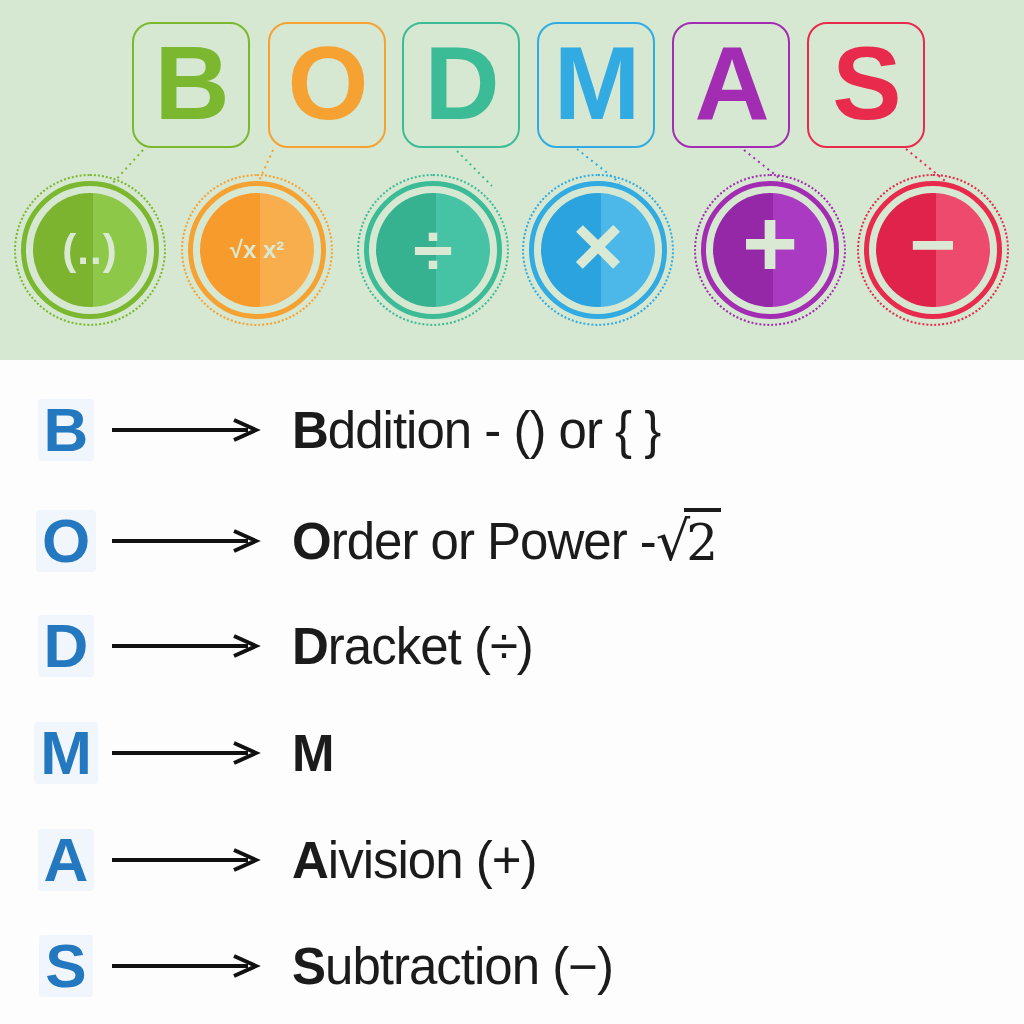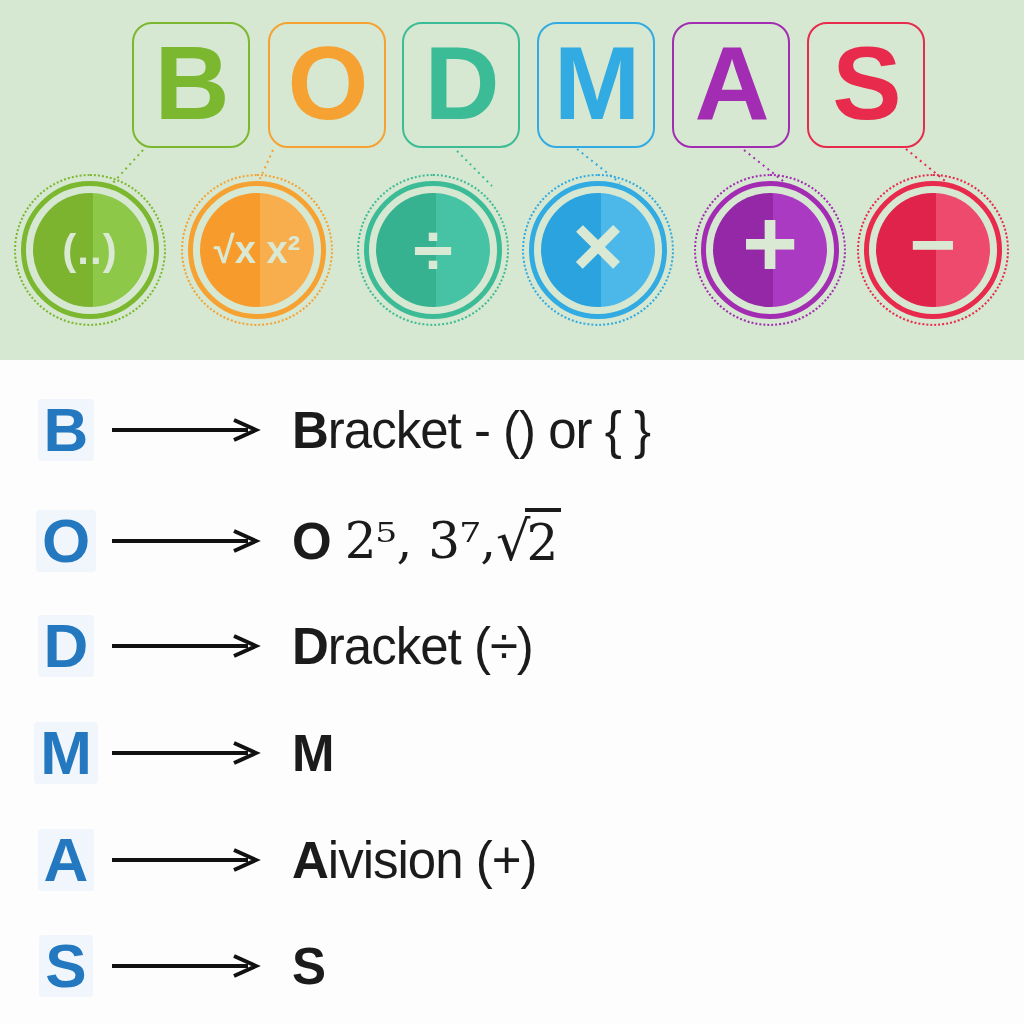--- a/index.html
+++ b/index.html
@@ -28,21 +28,21 @@
   }
   .ring {
     position:absolute; inset:5px; border:5px solid; border-radius:50%;
   }
   .fill {
     position:absolute; inset:7px; border-radius:50%;
     display:flex; align-items:center; justify-content:center;
   }
   .sym { font-weight:800; line-height:1; }
   .sym-0 { font-size:42px; letter-spacing:1px; }
-  .sym-1 { font-size:38px; letter-spacing:0px; }
+  .sym-1 { font-size:24px; letter-spacing:0px; }
   .sym-2 { font-size:72px; font-weight:900; }
   .sym-3 { font-size:88px; font-weight:900; transform:translateY(-4px); }
   .sym-4 { font-size:96px; font-weight:900; transform:translateY(-6px); }
   .sym-5 { font-size:80px; font-weight:900; transform:translateY(-5px); }
 
   
   .legend { position:absolute; left:0; top:360px; width:1024px; height:664px; }
   .legend-row { position:absolute; left:0; width:1024px; height:86px; }
   .row-letter-wrap {
     position:absolute; left:28px; top:0; width:76px; height:86px;
@@ -149,35 +149,35 @@
   <div class="legend-row" style="top:27px">
     <div class="row-letter-wrap">
       <span class="row-letter" style="color: rgb(36, 120, 191);">B</span>
     </div>
     <svg class="row-arrow" width="154" height="26">
       <line x1="2" y1="13" x2="138" y2="13" stroke="#111" stroke-width="4"></line>
       <path d="M124 3 L146 13 L124 23" fill="none" stroke="#111" stroke-width="4"></path>
     </svg>
     <span class="row-text" style="color: rgb(27, 27, 27);">
         <b>B</b>
-        <span>racket - () or { }</span>
+        <span>ddition - () or { }</span>
       </span>
   </div>
 
   <div class="legend-row" style="top:138px">
     <div class="row-letter-wrap">
       <span class="row-letter" style="color: rgb(36, 120, 191);">O</span>
     </div>
     <svg class="row-arrow" width="154" height="26">
       <line x1="2" y1="13" x2="138" y2="13" stroke="#111" stroke-width="4"></line>
       <path d="M124 3 L146 13 L124 23" fill="none" stroke="#111" stroke-width="4"></path>
     </svg>
     <span class="row-text" style="color: rgb(27, 27, 27);">
         <b>O</b>
-        <span class="math-part">2⁵, 3⁷, </span>
+        <span>rder or Power - </span>
         <span class="sqrt-group"><span class="sqrt-sign">√</span><span class="sqrt-val">2</span></span>
       </span>
   </div>
 
   <div class="legend-row" style="top:243px">
     <div class="row-letter-wrap">
       <span class="row-letter" style="color: rgb(36, 120, 191);">D</span>
     </div>
     <svg class="row-arrow" width="154" height="26">
       <line x1="2" y1="13" x2="138" y2="13" stroke="#111" stroke-width="4"></line>
@@ -219,16 +219,17 @@
   <div class="legend-row" style="top:563px">
     <div class="row-letter-wrap">
       <span class="row-letter" style="color: rgb(36, 120, 191);">S</span>
     </div>
     <svg class="row-arrow" width="154" height="26">
       <line x1="2" y1="13" x2="138" y2="13" stroke="#111" stroke-width="4"></line>
       <path d="M124 3 L146 13 L124 23" fill="none" stroke="#111" stroke-width="4"></path>
     </svg>
     <span class="row-text" style="color: rgb(27, 27, 27);">
         <b>S</b>
+        <span>ubtraction (−)</span>
       </span>
   </div>
 
 </div>
 
 </body></html>

